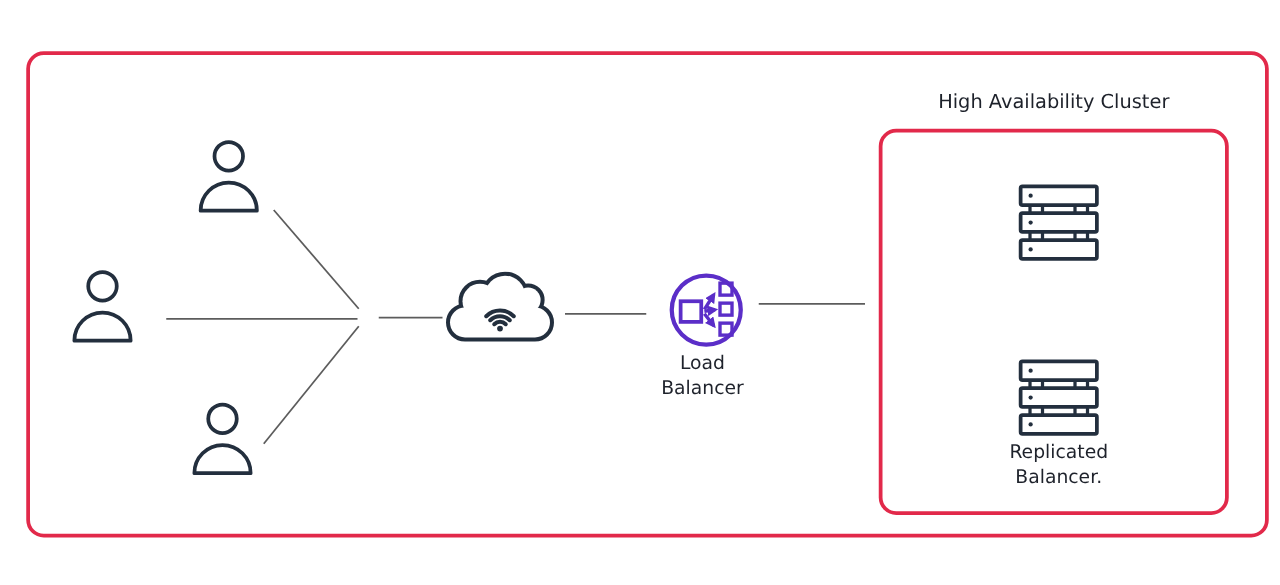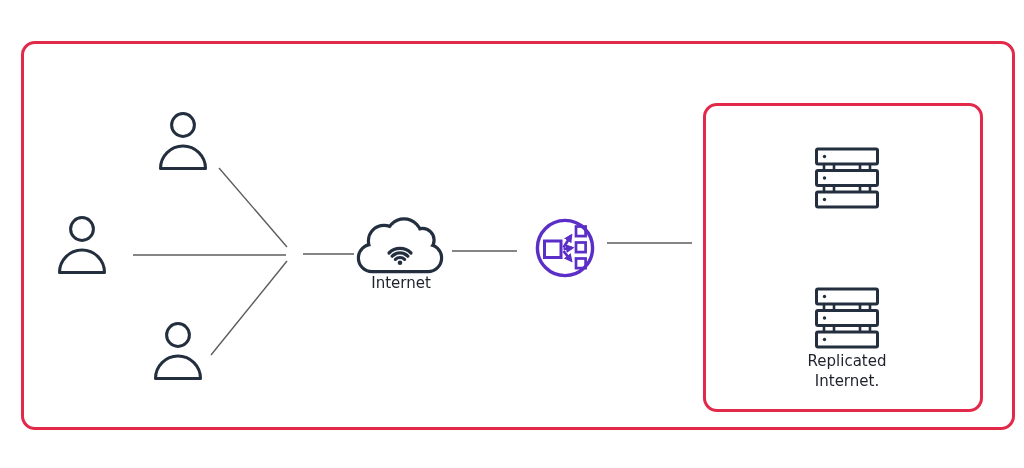--- a/index.html
+++ b/index.html
@@ -63,41 +63,42 @@
       <circle cx="48" cy="19.5" r="16"></circle>
       <circle cx="66.5" cy="23" r="10"></circle>
     </g>
     <g stroke="#232F3E" stroke-width="3.2" fill="none" stroke-linecap="round">
       <path d="M 33 36 A 15.5 15.5 0 0 1 55 36"></path>
       <path d="M 36.2 39.2 A 11 11 0 0 1 51.8 39.2"></path>
       <path d="M 39.4 42.4 A 6.5 6.5 0 0 1 48.6 42.4"></path>
     </g>
     <circle cx="44" cy="45.8" r="2.3" fill="#232F3E"></circle>
   </svg>
-  <div class="label internet">Internet</div>
 
   <svg class="icon" style="left:535px;top:218px" width="60" height="60" viewBox="0 0 60 60">
     <defs>
       <marker id="ah" viewBox="0 0 6 6" markerWidth="3.2" markerHeight="3.2" refX="4.2" refY="3" orient="auto">
         <path d="M0 0 L6 3 L0 6 Z" fill="#5B2EC8"></path>
       </marker>
     </defs>
     <circle cx="30" cy="30" r="27.6" fill="#fff" stroke="#5B2EC8" stroke-width="3.4"></circle>
     <rect x="9.5" y="23" width="16.5" height="16.5" fill="none" stroke="#5B2EC8" stroke-width="3"></rect>
     <rect x="41" y="8.5" width="9.6" height="9.6" fill="none" stroke="#5B2EC8" stroke-width="2.7"></rect>
     <rect x="41" y="24.5" width="9.6" height="9.6" fill="none" stroke="#5B2EC8" stroke-width="2.7"></rect>
     <rect x="41" y="40.5" width="9.6" height="9.6" fill="none" stroke="#5B2EC8" stroke-width="2.7"></rect>
     <g stroke="#5B2EC8" stroke-width="2.7" fill="none">
       <line x1="28.5" y1="29.5" x2="36" y2="17.8" marker-end="url(#ah)"></line>
       <line x1="28.5" y1="31" x2="37" y2="29.8" marker-end="url(#ah)"></line>
       <line x1="28.5" y1="33" x2="36" y2="42.5" marker-end="url(#ah)"></line>
     </g>
   </svg>
+  <div class="label lb">Load Balancer</div>
 
   <div class="frame cluster"></div>
+  <div class="label title">High Availability Cluster</div>
 
   <svg class="icon" style="left:813px;top:147px" width="68" height="62" viewBox="0 0 68 62">
     <g stroke="#232F3E" fill="#fff" stroke-width="2.6">
       <rect x="11" y="13" width="10" height="12"></rect>
       <rect x="47" y="13" width="10" height="12"></rect>
       <rect x="11" y="35" width="10" height="12"></rect>
       <rect x="47" y="35" width="10" height="12"></rect>
     </g>
     <g stroke="#232F3E" fill="#fff" stroke-width="3">
       <rect x="3.5" y="2" width="61" height="15" rx="1.5"></rect>
@@ -122,15 +123,15 @@
       <rect x="3.5" y="2" width="61" height="15" rx="1.5"></rect>
       <rect x="3.5" y="23.5" width="61" height="15" rx="1.5"></rect>
       <rect x="3.5" y="45" width="61" height="15" rx="1.5"></rect>
     </g>
     <g fill="#232F3E">
       <circle cx="11.5" cy="9.5" r="1.7"></circle>
       <circle cx="11.5" cy="31" r="1.7"></circle>
       <circle cx="11.5" cy="52.5" r="1.7"></circle>
     </g>
   </svg>
-  <div class="label replicated">Replicated Internet.</div>
+  <div class="label replicated">Replicated Balancer.</div>
 
 </div>
 
 </body></html>

